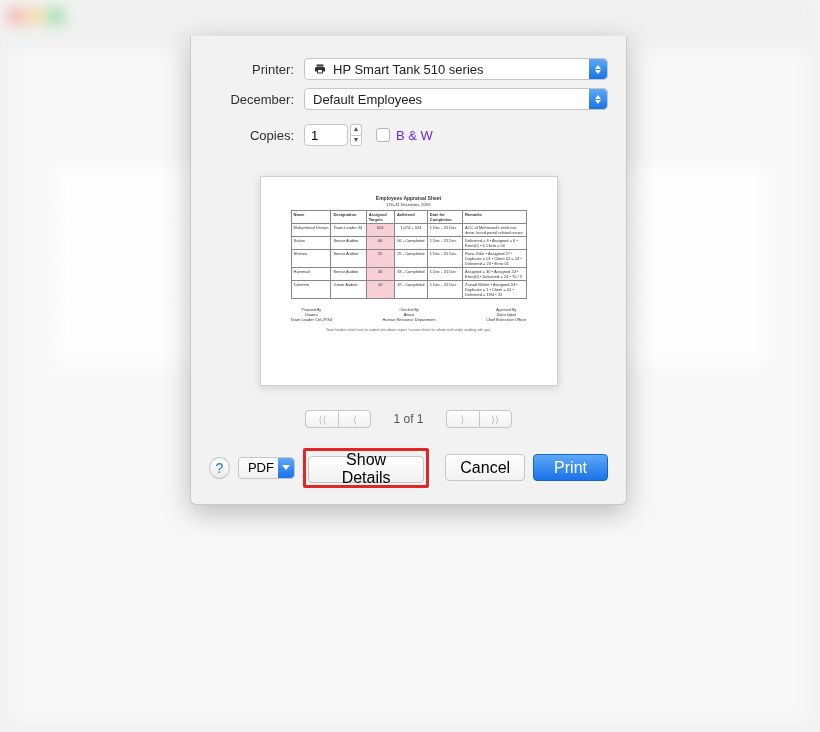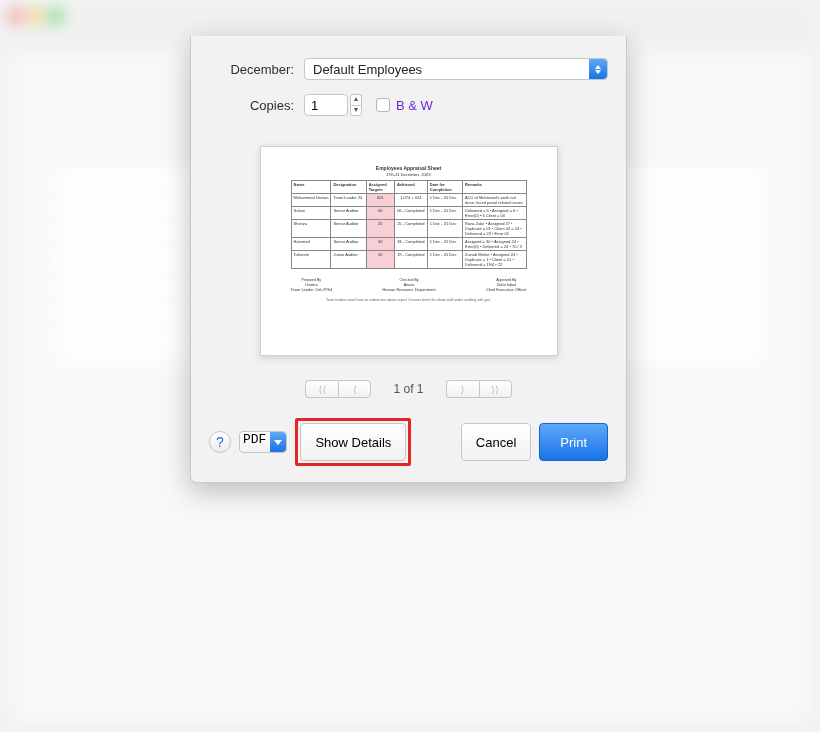--- a/index.html
+++ b/index.html
@@ -246,48 +246,48 @@
       justify-content: center;
       font-size: 14px;
       cursor: pointer;
     }
     .pdf-menu {
       height: 22px;
       background: linear-gradient(#ffffff,#f1f1f1);
       border: 1px solid #c6c6c6;
       border-radius: 4px;
       display: flex;
-      padding: 0 6px 0 3px;
+      align-items: center;
+      padding: 0 6px 0 9px;
       position: relative;
       cursor: pointer;
-      font-family: Liberation Mono, monospace;
     }
     .pdf-menu .mcap {
       position: absolute;
       right: 0; top: 0; bottom: 0;
       width: 16px;
       background: linear-gradient(#5da8f8,#1973e7);
       border-radius: 0 4px 4px 0;
       display: flex;
       align-items: center;
       justify-content: center;
     }
     .pdf-menu .mcap::after {
       content: "";
       border-left: 4px solid transparent;
       border-right: 4px solid transparent;
       border-top: 5px solid #fff;
     }
     .btn {
-      height: 38px;
+      height: 27px;
       padding: 0 14px;
       border-radius: 4px;
       border: 1px solid #c6c6c6;
       background: linear-gradient(#ffffff,#f1f1f1);
-      font-size: 13px;
+      font-size: 16px;
       cursor: pointer;
       display: inline-flex;
       align-items: center;
     }
     .btn.primary {
       background: linear-gradient(#5da8f8,#1973e7);
       border-color: #1663cc;
       color: #fff;
       padding: 0 20px;
     }
@@ -307,20 +307,32 @@
     <div class="tlc" style="background:#febc2e"></div>
     <div class="tlc" style="background:#28c840"></div>
   </div>
   <div class="blurred-content"></div>
   <div class="blurred-table-l"></div>
   <div class="blurred-table-r"></div>
 </div>
 
 <div class="dialog">
 
+  <div class="row">
+    <div class="lbl">Printer:</div>
+    <div class="combo">
+      <span class="printer-icon">
+        <svg width="12" height="12" viewBox="0 0 24 24">
+            <path fill="currentColor" d="M19 8H5a3 3 0 00-3 3v6h4v4h12v-4h4v-6a3 3 0 00-3-3zm-3 11H8v-5h8v5zm3-12V3H5v4h14z"></path>
+          </svg>
+      </span>
+      <span>HP Smart Tank 510 series</span>
+      <span class="cap"></span>
+    </div>
+  </div>
 
   <div class="row">
     <div class="lbl">December:</div>
     <div class="combo">
       <span>Default Employees</span>
       <span class="cap"></span>
     </div>
   </div>
 
   <div class="row" style="margin-top:14px">

